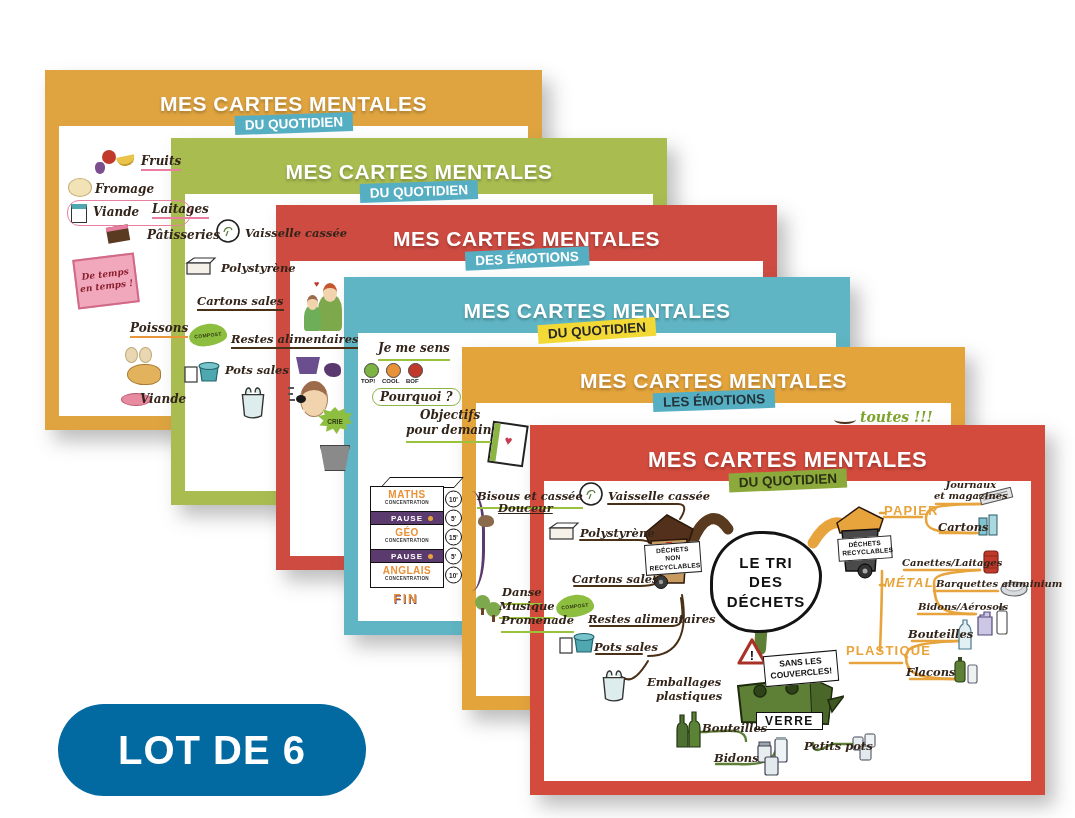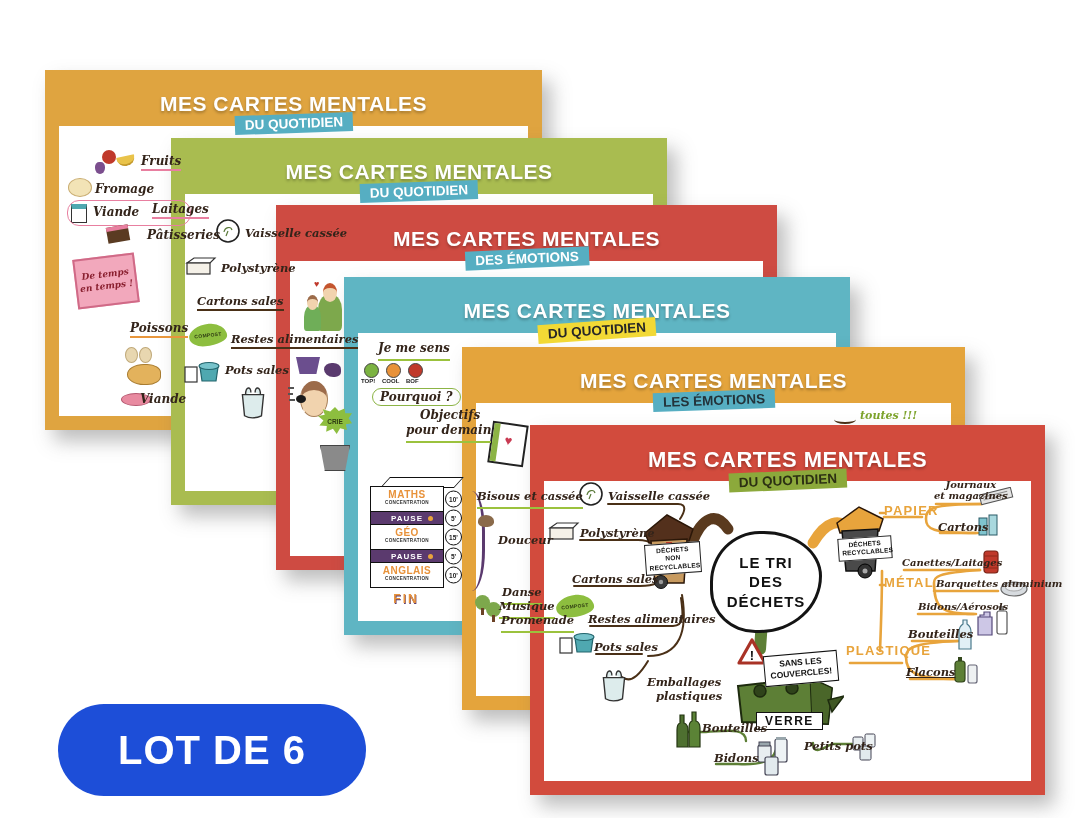--- a/index.html
+++ b/index.html
@@ -200,28 +200,28 @@
       <div style="width:72px;text-align:center;margin-top:4px;font:700 12px 'Liberation Sans',sans-serif;color:#e8923a;letter-spacing:2px;text-shadow:0.6px 0.6px 0 #5b3a6e;">FIN</div>
     </div>
     <div class="ico" style="left:128px;top:214px;width:10px;height:100px;border-right:3px solid #5b3a6e;border-radius:0 16px 16px 0/0 50px 50px 0;"></div>
   </div>
 
   <div class="card" style="left:462px;top:347px;width:503px;height:363px;background:#e4a43c;">
     <div class="ttl">MES CARTES MENTALES</div>
     <div class="chip tealdark" style="transform:translateX(-50%) rotate(-2deg);">LES ÉMOTIONS</div>
     <div class="white"></div>
     <div class="ico" style="left:372px;top:68px;width:22px;height:7px;border-bottom:2px solid #4a3017;border-radius:50%;"></div>
-    <span class="hw" style="left:398px;top:62px;color:#7da32c;font-size:11px;">toutes !!!</span>
+    <span class="hw" style="left:398px;top:62px;color:#7da32c;font-size:14px;">toutes !!!</span>
     <div class="ico" style="left:28px;top:76px;width:32px;height:38px;background:#fff;border:2px solid #222;transform:rotate(8deg);">
       <div style="position:absolute;left:0;top:0;width:6px;height:100%;background:#8cb445;"></div>
       <div style="position:absolute;left:12px;top:8px;color:#c93a52;font-size:13px;">♥</div>
     </div>
     <span class="hw ulg" style="left:15px;top:142px;">Bisous et cassée</span>
     <div class="ico" style="left:16px;top:168px;width:16px;height:12px;background:#8a6a4a;border-radius:50% 50% 40% 40%;"></div>
-    <span class="hw" style="left:36px;top:186px;">Douceur</span>
+    <span class="hw" style="left:36px;top:154px;text-decoration:underline;">Douceur</span>
     <span class="hw ulg" style="left:40px;top:238px;">Danse</span>
     <span class="hw ulg" style="left:37px;top:252px;">Musique</span>
     <span class="hw ulg" style="left:39px;top:266px;">Promenade</span>
     <div class="tree" style="left:13px;top:248px;"></div>
     <div class="tree" style="left:24px;top:255px;"></div>
   </div>
 
   <div class="card" style="left:530px;top:425px;width:515px;height:370px;background:#d24b3d;">
     <div class="ttl" style="font-size:22px;">MES CARTES MENTALES</div>
     <div class="chip green" style="transform:translateX(-50%) rotate(-2.5deg);top:46px;">DU QUOTIDIEN</div>
@@ -367,44 +367,44 @@
     <svg class="ico" style="left:448px;top:88px;" width="22" height="24" viewBox="0 0 22 24">
       <rect x="1" y="5" width="8" height="17" fill="#7fc4ce" stroke="#2a5a66" stroke-width="1"></rect>
       <rect x="11" y="2" width="8" height="20" fill="#a9d8de" stroke="#2a5a66" stroke-width="1"></rect>
     </svg>
     <span class="hw sm" style="left:372px;top:132px;">Canettes/Laitages</span>
     <svg class="ico" style="left:452px;top:124px;" width="18" height="26" viewBox="0 0 18 26">
       <rect x="2" y="2" width="14" height="22" rx="3" fill="#c0392b" stroke="#7a2417" stroke-width="1.2"></rect>
       <line x1="2" y1="7" x2="16" y2="7" stroke="#8e2a1b"></line>
         <line x1="2" y1="19" x2="16" y2="19" stroke="#8e2a1b"></line>
     </svg>
-    <span class="cap" style="left:354px;top:150px;">MÉTAL</span>
+    <span class="cap" style="left:354px;top:150px;font-style:italic;">MÉTAL</span>
     <span class="hw sm" style="left:406px;top:153px;">Barquettes aluminium</span>
     <svg class="ico" style="left:470px;top:156px;" width="28" height="16" viewBox="0 0 28 16">
       <ellipse cx="14" cy="8" rx="13" ry="7" fill="#d7dbdf" stroke="#666" stroke-width="1.2"></ellipse>
       <ellipse cx="14" cy="6.5" rx="8.5" ry="3.5" fill="#eceef0" stroke="#999" stroke-width=".8"></ellipse>
     </svg>
     <span class="hw sm" style="left:388px;top:176px;">Bidons/Aérosols</span>
     <svg class="ico" style="left:446px;top:184px;" width="18" height="28" viewBox="0 0 18 28">
       <path d="M4,8 h10 v-5 h-6 v3 h-4 z M2,8 h14 v18 h-14 z" fill="#cdc7e6" stroke="#55497a" stroke-width="1.2"></path>
     </svg>
     <svg class="ico" style="left:466px;top:178px;" width="12" height="32" viewBox="0 0 12 32">
       <rect x="1" y="8" width="10" height="23" rx="2" fill="#fff" stroke="#555" stroke-width="1.2"></rect>
       <rect x="3" y="3" width="5" height="5" fill="#888"></rect>
     </svg>
     <span class="cap" style="left:316px;top:218px;">PLASTIQUE</span>
     <span class="hw" style="left:378px;top:202px;">Bouteilles</span>
     <svg class="ico" style="left:428px;top:194px;" width="14" height="32" viewBox="0 0 14 32">
       <path d="M5,1 h4 v4 c3,2 4,4 4,8 v17 h-12 v-17 c0,-4 1,-6 4,-8 z" fill="#e2f0f6" stroke="#4a7a8c" stroke-width="1.2"></path>
     </svg>
-    <span class="hw" style="left:376px;top:240px;text-decoration:underline;">Flacons</span>
+    <span class="hw" style="left:376px;top:240px;">Flacons</span>
     <svg class="ico" style="left:424px;top:230px;" width="26" height="30" viewBox="0 0 26 30">
       <rect x="1" y="6" width="10" height="21" rx="3" fill="#5d7f36" stroke="#33471c" stroke-width="1.2"></rect>
       <rect x="4" y="2" width="4" height="4" fill="#33471c"></rect>
       <rect x="14" y="10" width="9" height="18" rx="2" fill="#eef1f2" stroke="#667" stroke-width="1.2"></rect>
     </svg>
   </div>
 
-  <div class="badge" style="background:#1d4ed8;">
+  <div class="badge" style="background:#0369a1;">
     <span>LOT DE 6</span>
   </div>
 
 </div>
 
 </body></html>

